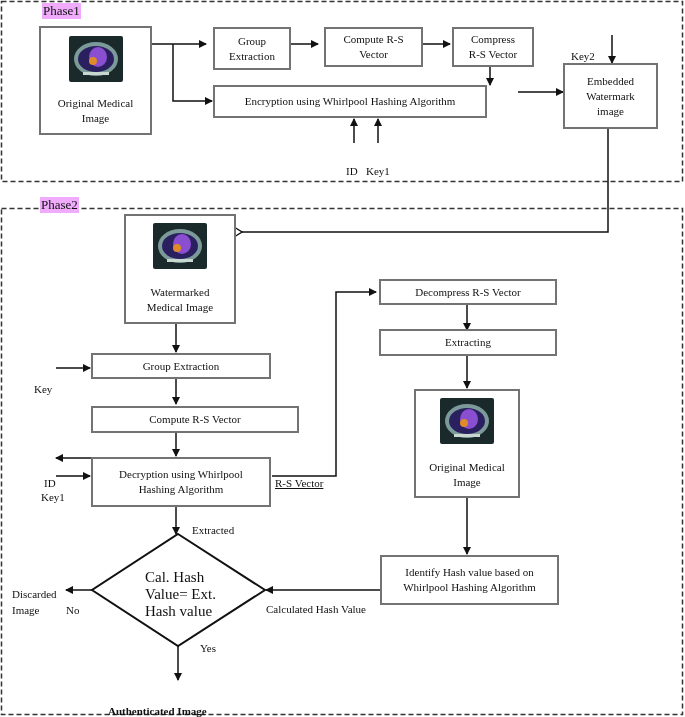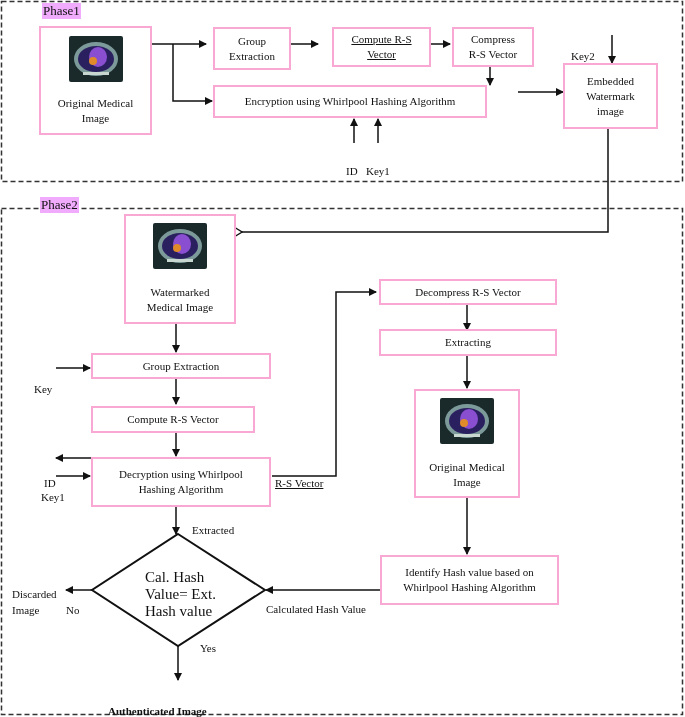--- a/index.html
+++ b/index.html
@@ -1,20 +1,20 @@
 <!DOCTYPE html>
 <html><head>
 <meta charset="utf-8">
 <style>
   html, body { margin: 0; padding: 0; background: #ffffff; }
   body { width: 685px; height: 717px; position: relative; overflow: hidden;
          font-family: "Liberation Serif", serif; color: #111; }
   #diagram { position: absolute; left: 0; top: 0; width: 685px; height: 717px; }
   .lbl { position: absolute; font-size: 11px; line-height: 13px; white-space: nowrap; margin-top: 12px; }
-  .box { position: absolute; border: 2px solid #f9a8d4; background: #fff; box-sizing: border-box;
+  .box { position: absolute; border: 2px solid #737373; background: #fff; box-sizing: border-box;
          display: flex; flex-direction: column; align-items: center; justify-content: center;
          text-align: center; font-size: 11px; line-height: 15px; }
   .box .t { display: block; }
   .phase-title { position: absolute; font-size: 13px; background: #f0abfc; padding: 0 1px; }
   .thumb { width: 54px; height: 46px; margin-bottom: 14px; border-radius: 2px; }
   .diamond-text { position: absolute; font-size: 15px; line-height: 17px; }
 </style>
 </head>
 <body>
 
@@ -78,21 +78,21 @@
   </svg>
   <span class="t">Original Medical</span>
   <span class="t">Image</span>
 </div>
 
 <div class="box" style="left:213px; top:27px; width:78px; height:43px;">
   <span class="t">Group</span>
   <span class="t">Extraction</span>
 </div>
 
-<div class="box" style="left:332px; top:27px; width:99px; height:40px;text-decoration:underline;">
+<div class="box" style="left:324px; top:27px; width:99px; height:40px;">
   <span class="t">Compute R-S</span>
   <span class="t">Vector</span>
 </div>
 
 <div class="box" style="left:452px; top:27px; width:82px; height:40px;">
   <span class="t">Compress</span>
   <span class="t">R-S Vector</span>
 </div>
 
 <div class="box" style="left:213px; top:85px; width:274px; height:33px;">
@@ -120,21 +120,21 @@
   </svg>
   <span class="t">Watermarked</span>
   <span class="t">Medical Image</span>
 </div>
 
 <div class="box" style="left:91px; top:353px; width:180px; height:26px;">
   <span class="t">Group Extraction</span>
 </div>
 <div class="lbl" style="left:34px; top:371px;">Key</div>
 
-<div class="box" style="left:91px; top:406px; width:164px; height:27px;">
+<div class="box" style="left:91px; top:406px; width:208px; height:27px;">
   <span class="t">Compute R-S Vector</span>
 </div>
 
 <div class="box" style="left:91px; top:457px; width:180px; height:50px;">
   <span class="t">Decryption using Whirlpool</span>
   <span class="t">Hashing Algorithm</span>
 </div>
 <div class="lbl" style="left:44px; top:465px;">ID</div>
 <div class="lbl" style="left:41px; top:479px;">Key1</div>
 <div class="lbl" style="left:275px; top:465px; text-decoration: underline;">R-S Vector</div>

